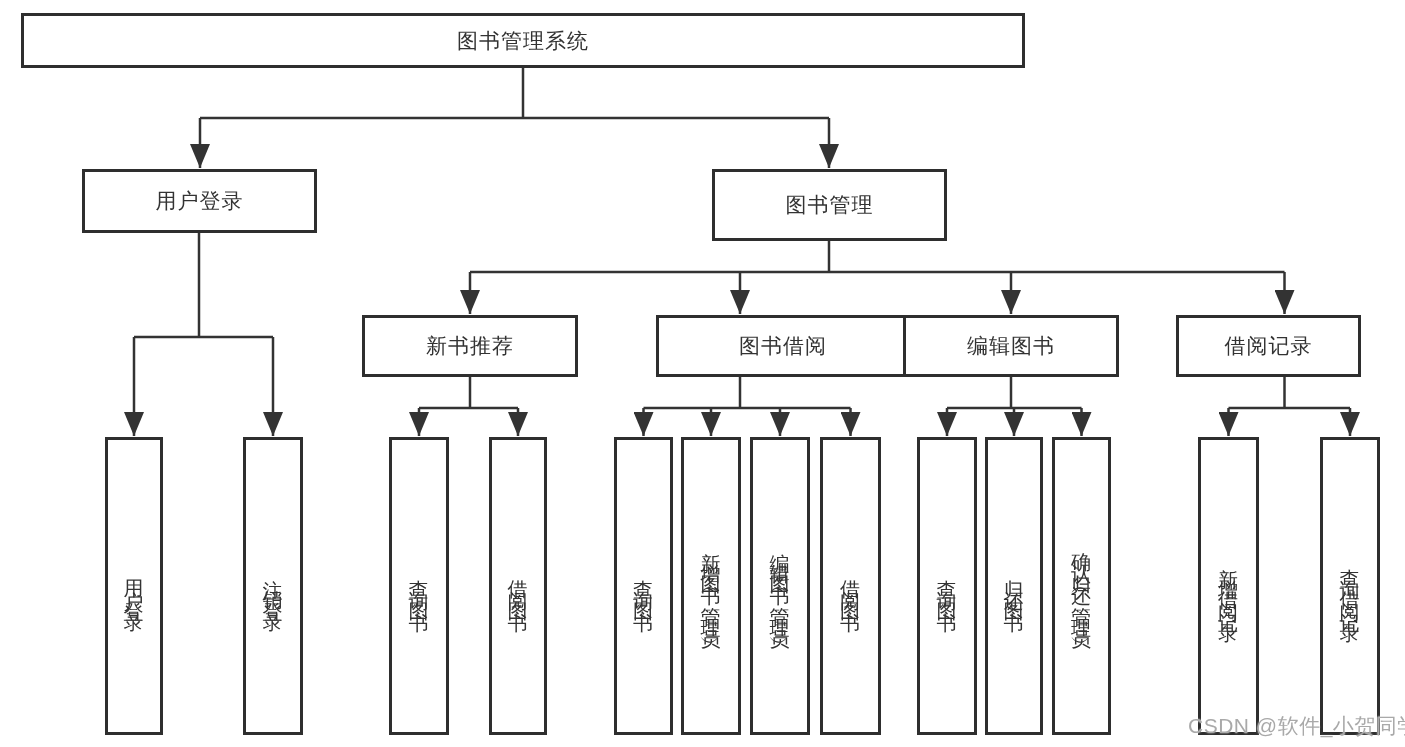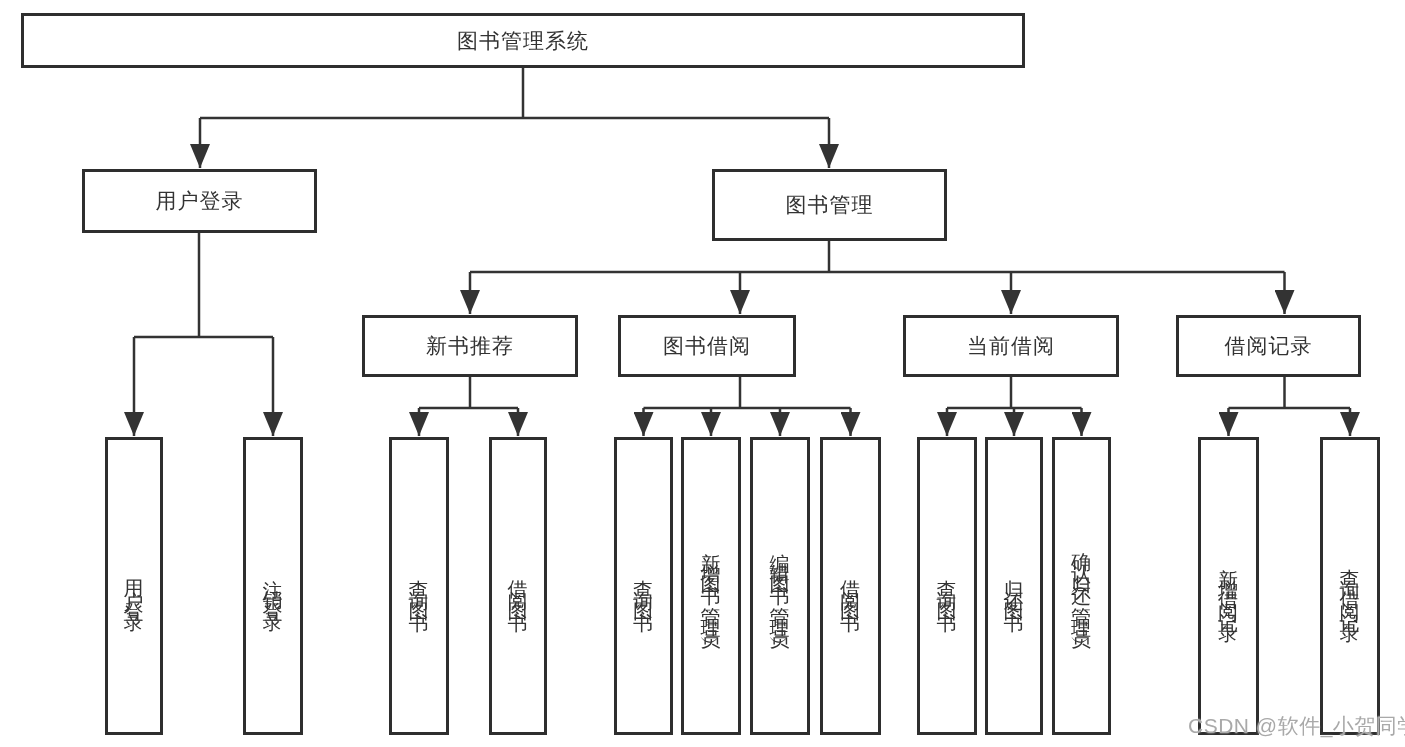--- a/index.html
+++ b/index.html
@@ -19,21 +19,21 @@
     font-size:20px;letter-spacing:11px;line-height:1;
   }
   
   .n-root{left:21px;top:13px;width:1004px;height:55px;}
   
   .n-user-login{left:82px;top:169px;width:235px;height:64px;}
   .n-book-mgmt{left:712px;top:169px;width:235px;height:72px;}
   
   .l3{top:315px;height:62px;}
   .n-new-book{left:362px;width:216px;}
-  .n-book-borrow{left:618px;width:178px;}
+  .n-book-borrow{left:656px;width:254px;}
   .n-current-borrow{left:903px;width:216px;}
   .n-borrow-record{left:1176px;width:185px;}
   
   .l4{top:437px;height:298px;}
   .f-ul-login{left:105px;width:58px;}
   .f-ul-logout{left:243px;width:60px;}
   .f-nb-query{left:389px;width:60px;}
   .f-nb-borrow{left:489px;width:58px;}
   .f-bb-query{left:614px;width:59px;}
   .f-bb-add{left:681px;width:60px;}
@@ -105,21 +105,21 @@
     </g>
   </svg>
 
   <div class="box n-root hlabel">图书管理系统</div>
 
   <div class="box n-user-login hlabel">用户登录</div>
   <div class="box n-book-mgmt hlabel">图书管理</div>
 
   <div class="box l3 n-new-book hlabel">新书推荐</div>
   <div class="box l3 n-book-borrow hlabel">图书借阅</div>
-  <div class="box l3 n-current-borrow hlabel">当前借阅</div>
+  <div class="box l3 n-current-borrow hlabel">编辑图书</div>
   <div class="box l3 n-borrow-record hlabel">借阅记录</div>
 
   <div class="box l4 f-ul-login vleaf">用户登录</div>
   <div class="box l4 f-ul-logout vleaf">注销登录</div>
 
   <div class="box l4 f-nb-query vleaf">查询图书</div>
   <div class="box l4 f-nb-borrow vleaf">借阅图书</div>
 
   <div class="box l4 f-bb-query vleaf">查询图书</div>
   <div class="box l4 f-bb-add vleaf">新增图书（管理员）</div>

